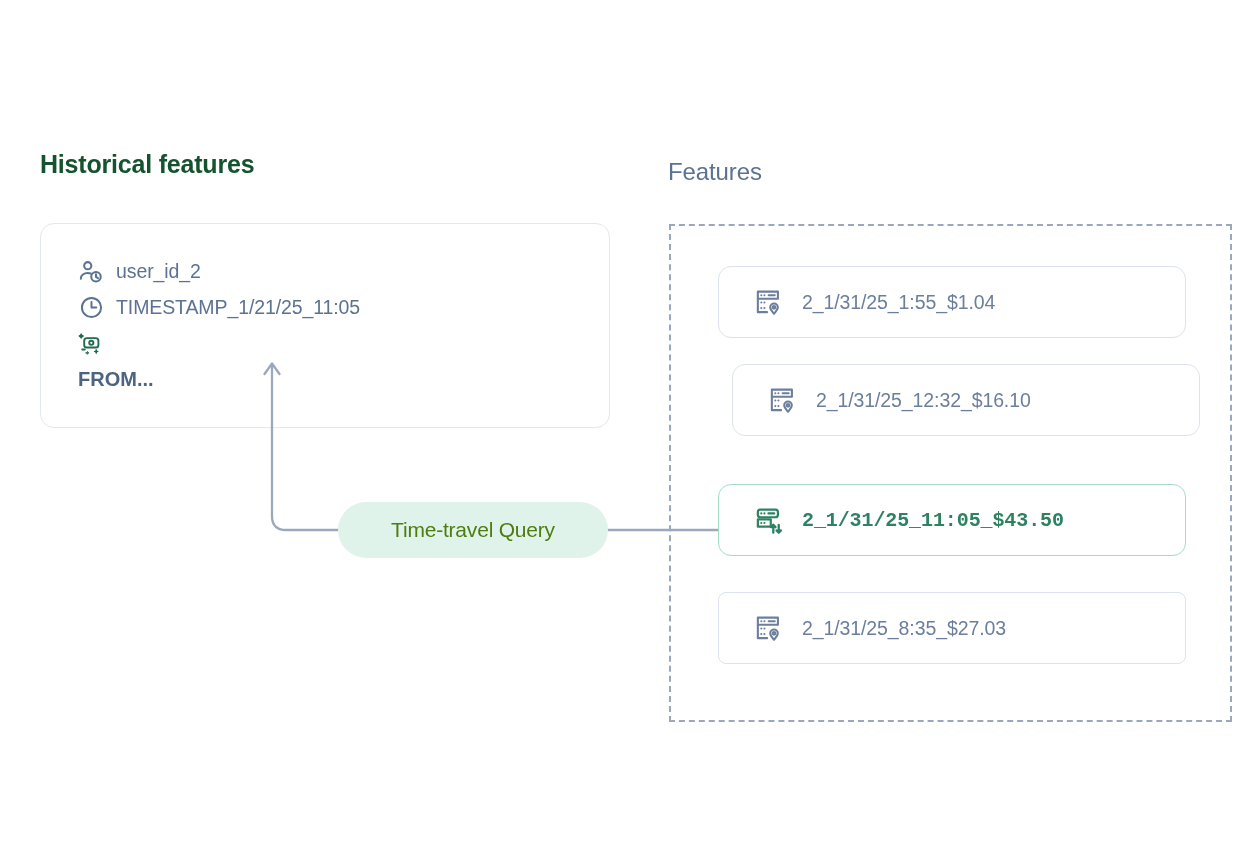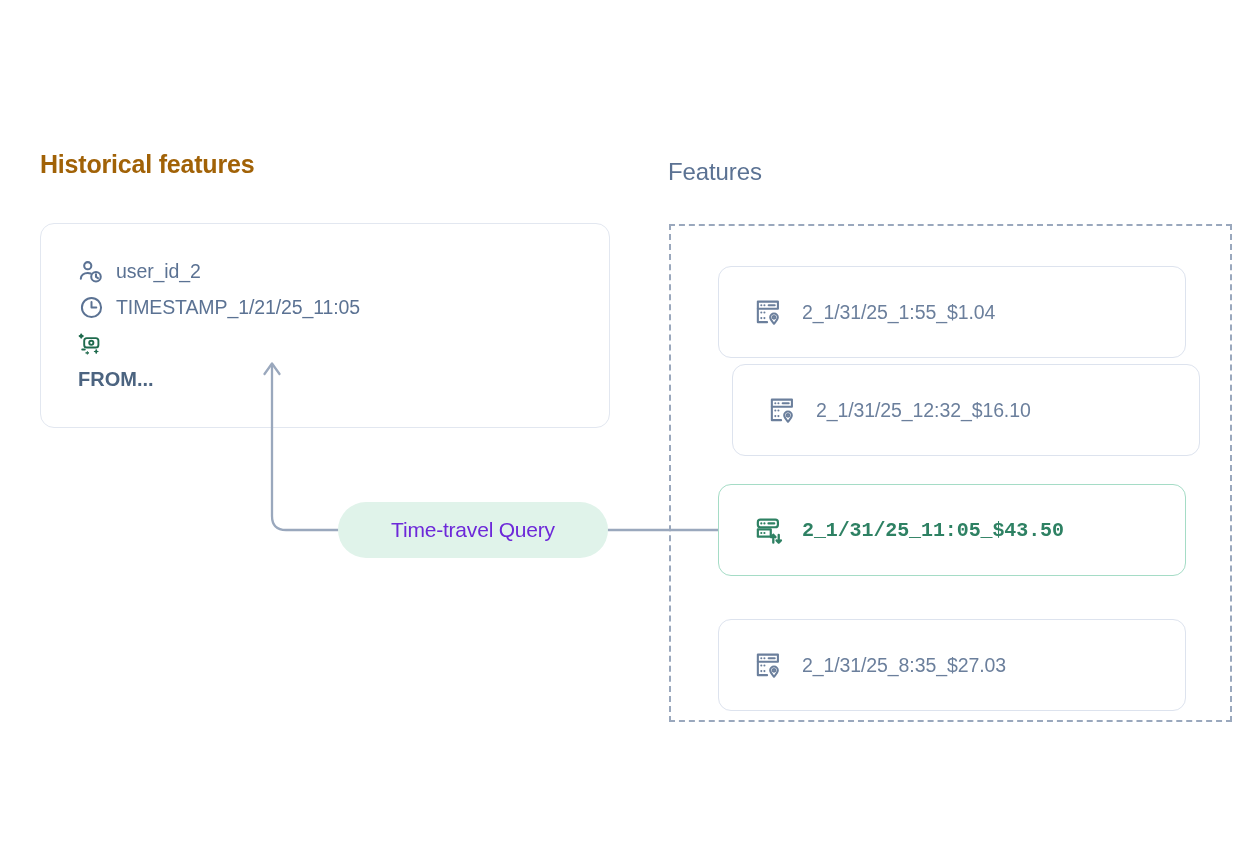--- a/index.html
+++ b/index.html
@@ -22,21 +22,21 @@
   }
   .heading-left {
     position: absolute;
     left: 40px;
     top: 150px;
     font-size: 25px;
     font-weight: bold;
     letter-spacing: -0.2px;
     color: #4b6party;
   }
-  .heading-left, .heading-right { color: #a16207; }
+  .heading-left, .heading-right { color: #14532d; }
   .heading-right {
     position: absolute;
     left: 668px;
     top: 158px;
     font-size: 24px;
     font-weight: normal;
     letter-spacing: -0.1px;
     color: #5b7293;
   }
 
@@ -98,21 +98,21 @@
     box-sizing: border-box;
     border: 2px dashed #9aa8bd;
     background: transparent;
   }
 
   
   .feat-row {
     position: absolute;
     left: 718px;
     width: 468px;
-    height: 92px;
+    height: 72px;
     box-sizing: border-box;
     border: 1.6px solid #dde3ee;
     border-radius: 13px;
     background: #ffffff;
     display: flex;
     align-items: center;
   }
   .feat-row.highlight {
     border-color: #a5dcc6;
   }
@@ -151,21 +151,21 @@
     position: absolute;
     left: 338px;
     top: 502px;
     width: 270px;
     height: 56px;
     border-radius: 28px;
     background: #e0f3ea;
     display: flex;
     align-items: center;
     justify-content: center;
-    color: #6d28d9;
+    color: #4d7c0f;
     font-size: 21px;
     letter-spacing: -0.2px;
   }
 </style>
 </head>
 <body>
 
 <div id="stage">
 
   <div class="heading-left">Historical features</div>
@@ -266,21 +266,21 @@
         <path d="M7.2 7.3h.01M9.9 7.3h.01"></path>
         <path d="M13.4 7.3h5.0"></path>
         <path d="M7.2 15.6h.01M9.9 15.6h.01"></path>
         <path d="M17.6 24.0V17.2M17.6 17.2l-1.9 2.0M17.6 17.2l1.9 2.0" stroke-width="2.0"></path>
         <path d="M22.3 17.2V24.0M22.3 24.0l-1.9-2.0M22.3 24.0l1.9-2.0" stroke-width="2.0"></path>
       </svg>
     </span>
     <span class="f-txt">2_1/31/25_11:05_$43.50</span>
   </div>
 
-  <div class="feat-row" style="top:619px;">
+  <div class="feat-row" style="top:592px;border-radius:8px;">
     <span class="f-ico">
       <svg width="30" height="30" viewBox="0 0 26 26" fill="none" stroke="#6b7f9c" stroke-width="1.8" stroke-linecap="round" stroke-linejoin="round">
         <path d="M4.2 4.0h17.4v6.2H4.2z"></path>
         <path d="M4.2 10.2v11.6h8.0"></path>
         <path d="M7.2 7.1h.01M9.9 7.1h.01"></path>
         <path d="M13.6 7.1h5.2"></path>
         <path d="M7.2 13.4h.01M9.9 13.4h.01"></path>
         <path d="M7.2 18.3h.01M9.9 18.3h.01"></path>
         <path d="M18.2 23.2c1.9-2.3 3.3-3.7 3.3-5.6a3.3 3.3 0 1 0-6.6 0c0 1.9 1.4 3.3 3.3 5.6z"></path>
         <circle cx="18.2" cy="17.6" r="1.15"></circle>

